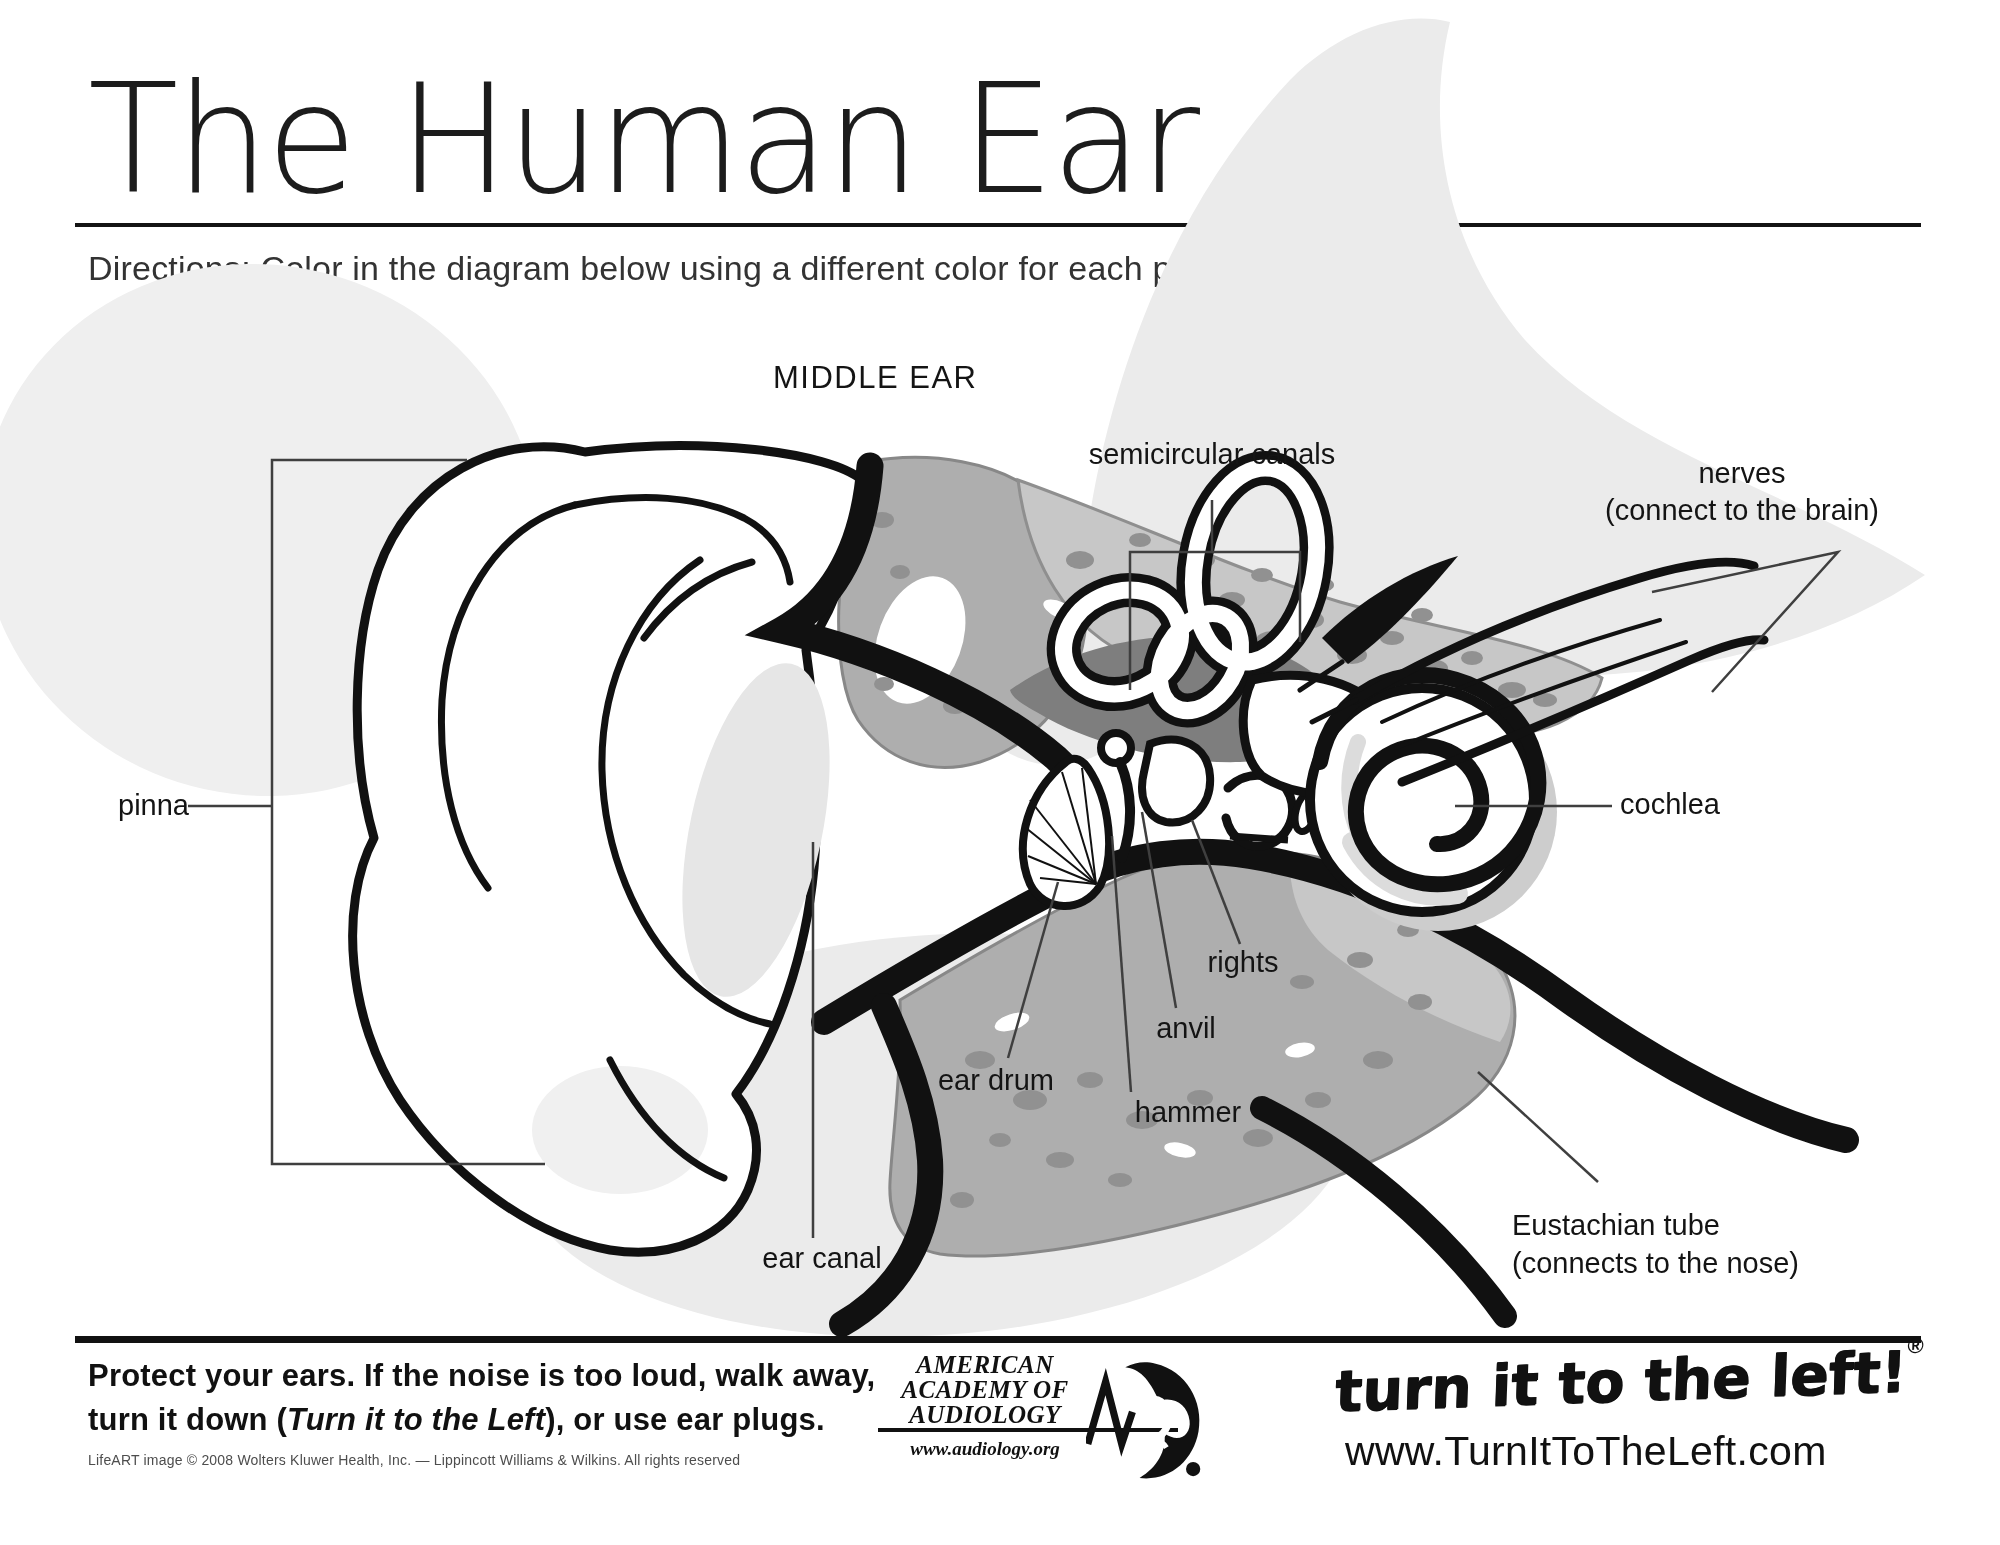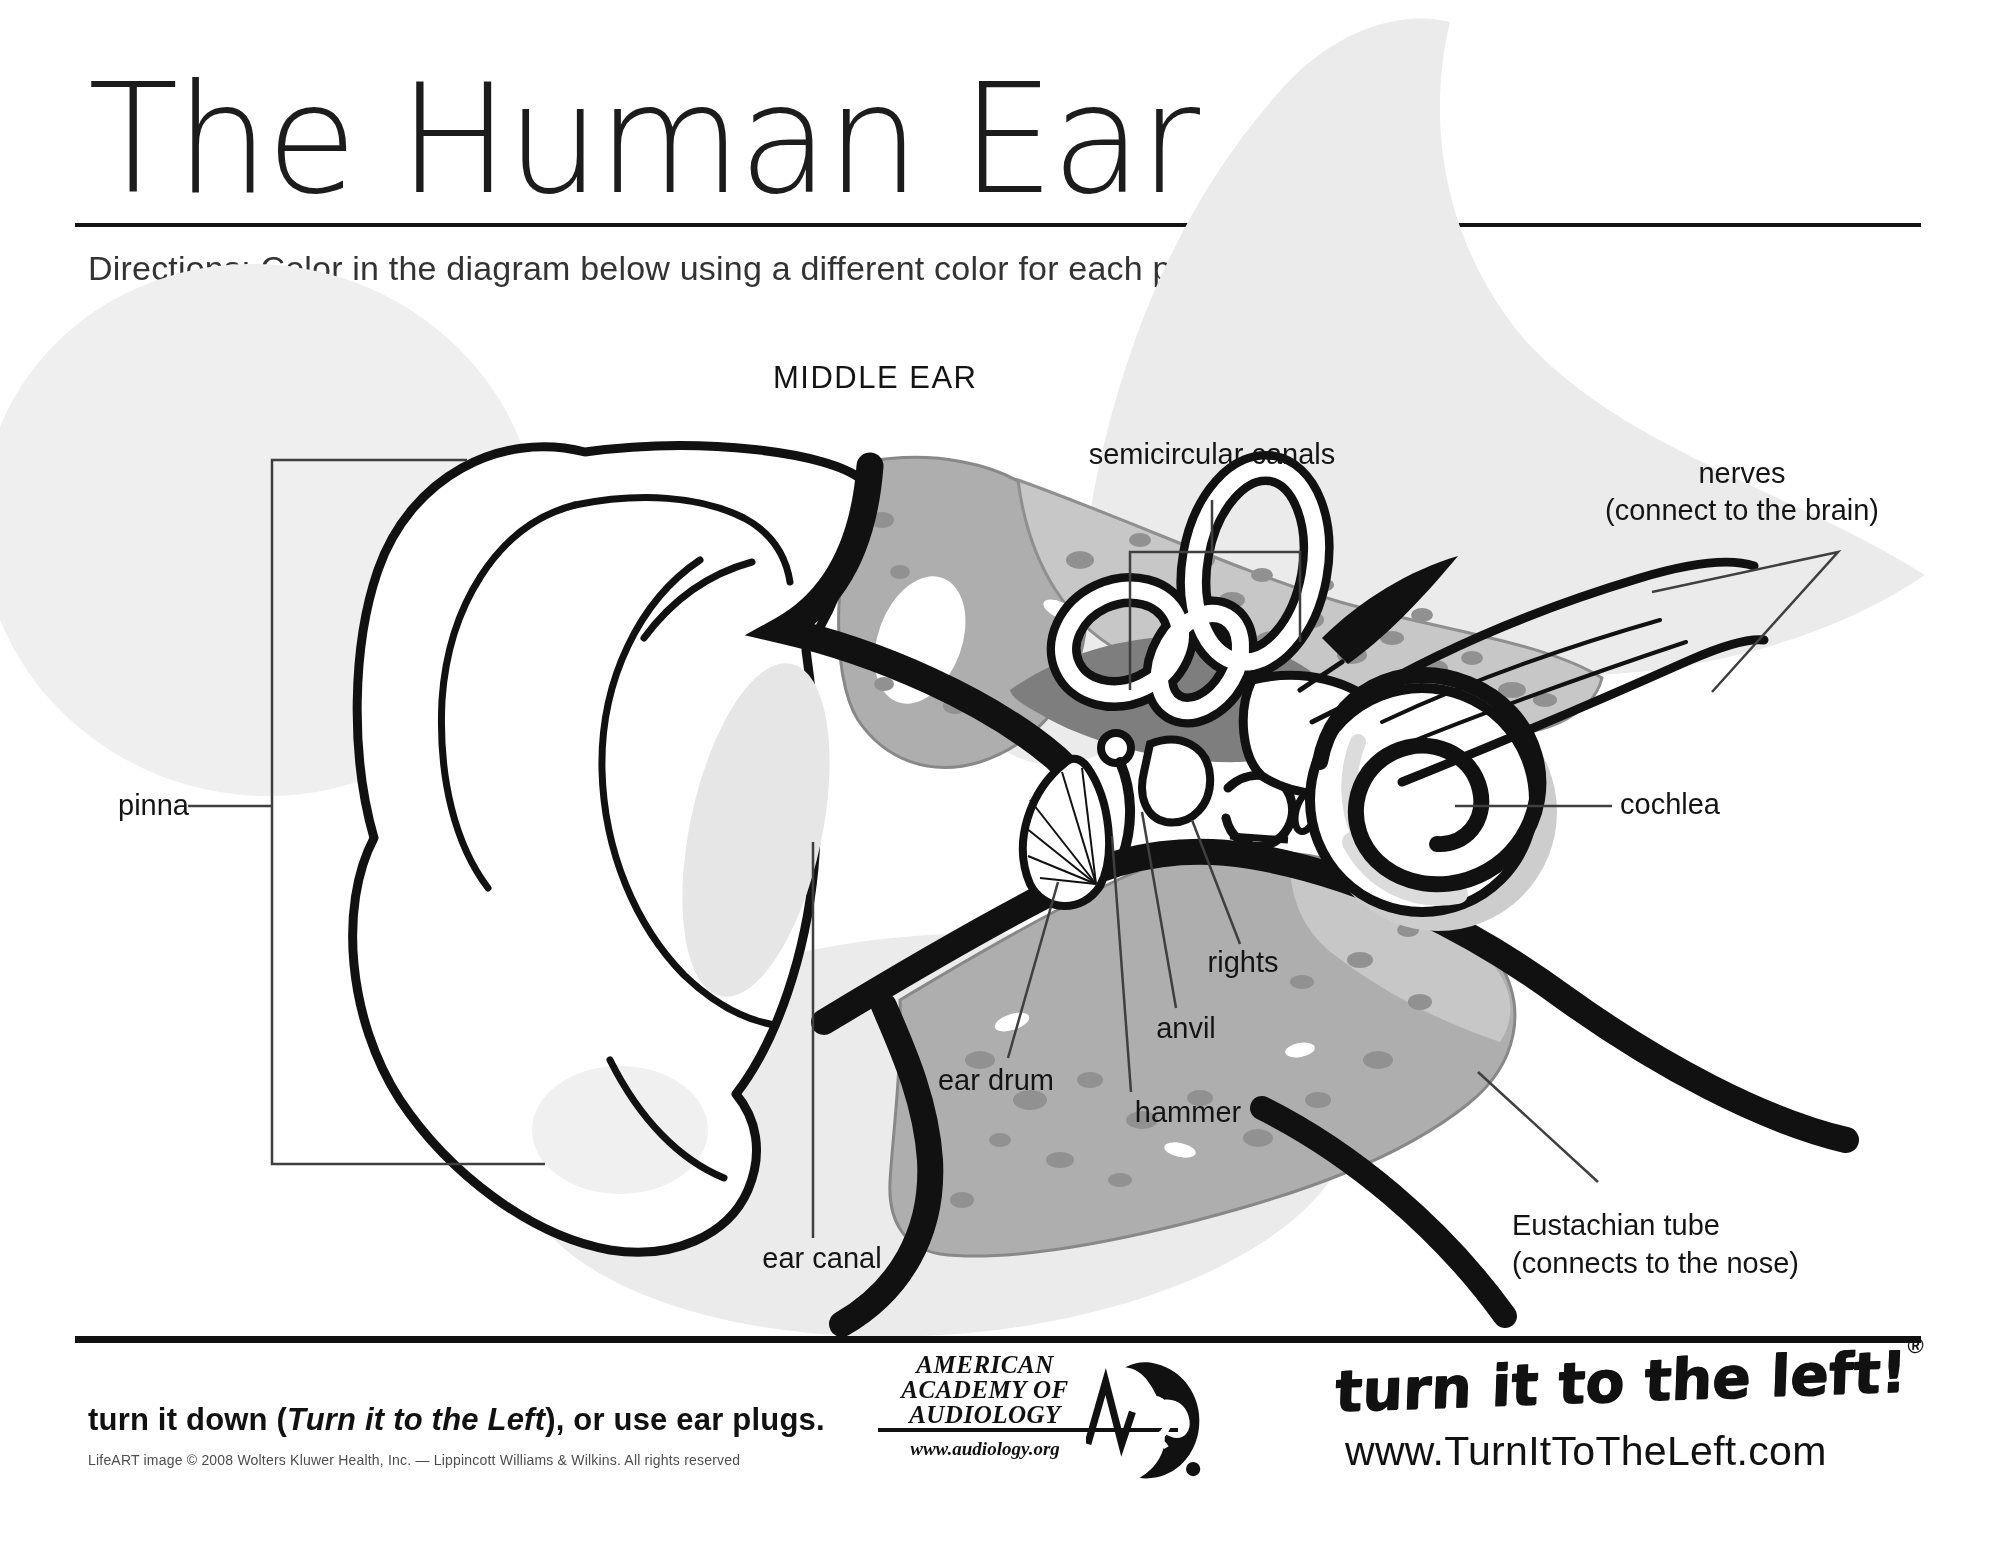--- a/index.html
+++ b/index.html
@@ -273,20 +273,21 @@
   <div class="lbl center lbl-eardrum">ear drum</div>
   <div class="lbl center lbl-hammer">hammer</div>
   <div class="lbl center lbl-earcanal">ear canal</div>
   <div class="lbl lbl-eustachian">
     <div>Eustachian tube</div>
     <div>(connects to the nose)</div>
   </div>
 
   <div class="footer-rule"></div>
 
+  <div class="msg msg1">Protect your ears. If the noise is too loud, walk away,</div>
   <div class="msg msg2"><span>turn it down (</span><span class="it">Turn it to the Left</span><span>), or use ear plugs.</span></div>
   <div class="copyright">LifeART image © 2008 Wolters Kluwer Health, Inc. — Lippincott Williams &amp; Wilkins. All rights reserved</div>
 
   <div class="aaa">
     <div class="aaa-line">AMERICAN</div>
     <div class="aaa-line">ACADEMY OF</div>
     <div class="aaa-line">AUDIOLOGY</div>
   </div>
   <div class="aaa-rule"></div>
   <div class="aaa-url">www.audiology.org</div>

